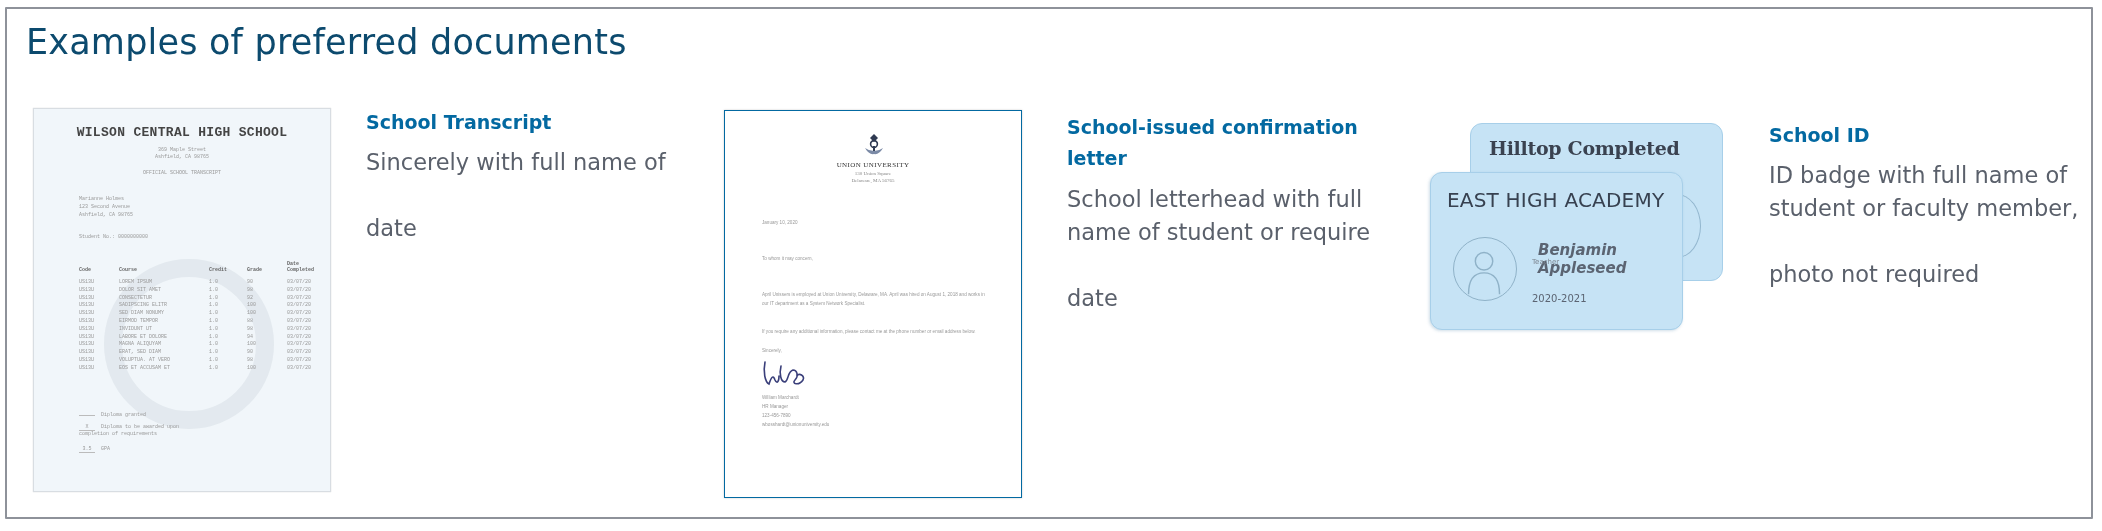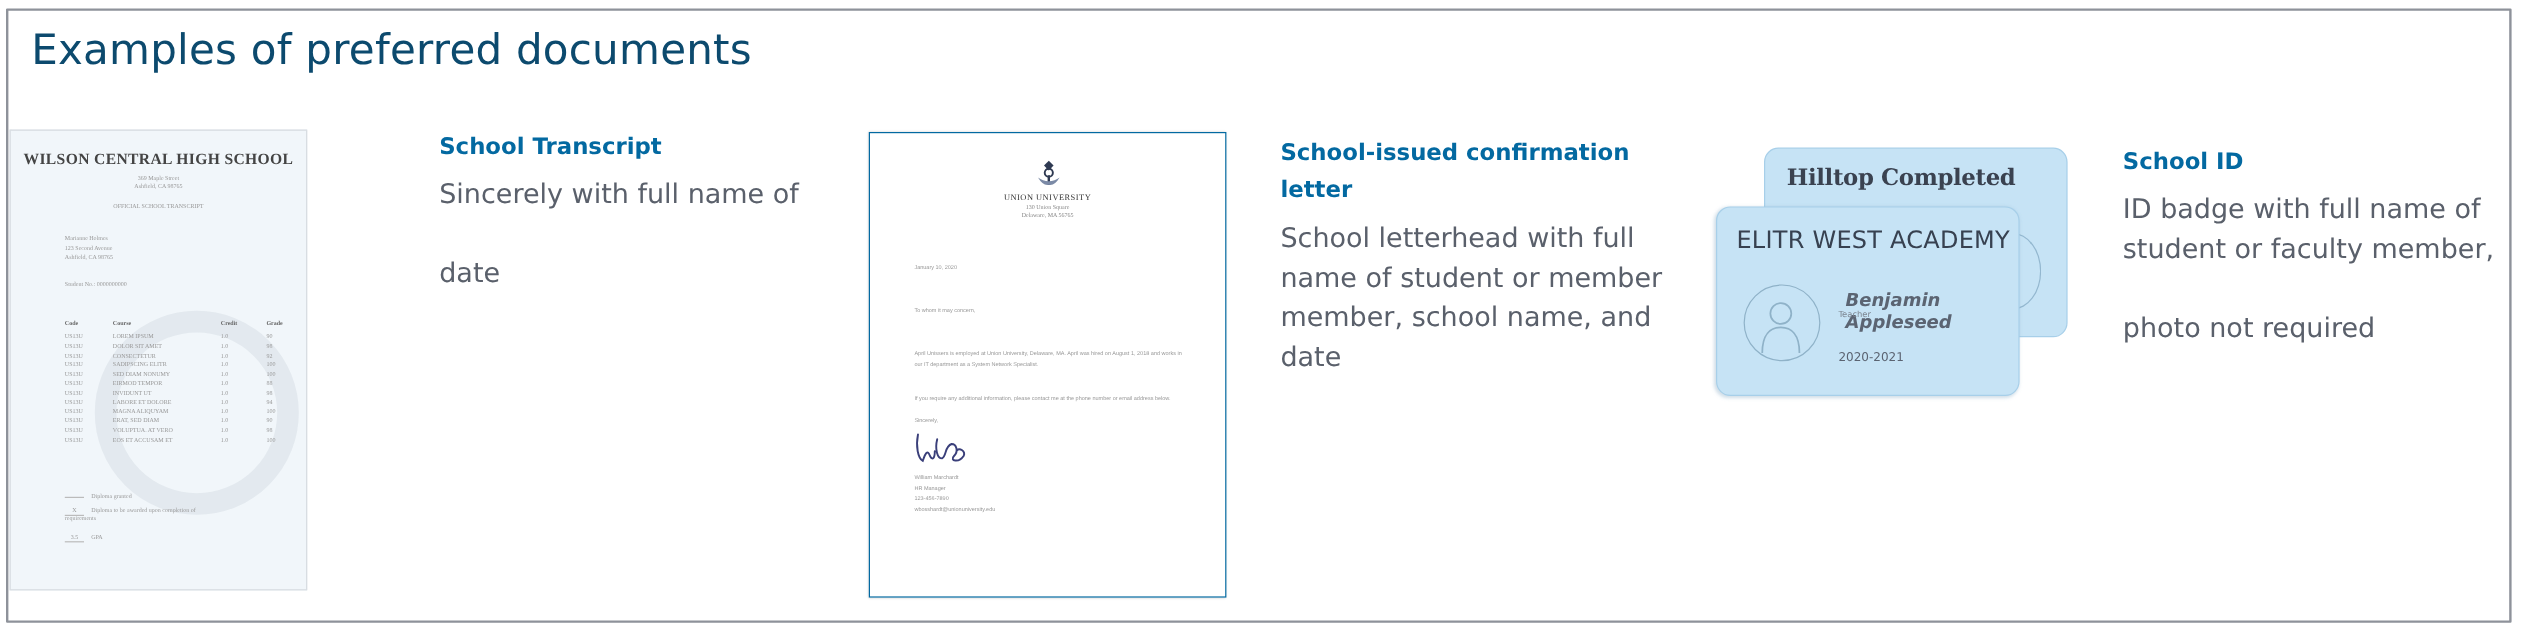--- a/index.html
+++ b/index.html
@@ -6,23 +6,23 @@
   body { width: 2102px; height: 531px; position: relative; overflow: hidden;
          font-family: "DejaVu Sans", sans-serif; color: #3d4452; }
   .panel { position: absolute; left: 5px; top: 7px; width: 2088px; height: 512px;
            border: 2px solid #8e929a; border-radius: 1px; box-sizing: border-box; background: #fff; }
   .title { position: absolute; left: 26px; top: 22px; font-size: 35px; font-weight: normal;
            color: #0c4a6e; letter-spacing: 0.2px; margin: 0; }
   .doc-title { position: absolute; font-size: 19px; font-weight: bold; color: #0369a1; line-height: 31px; margin: 0; }
   .doc-desc  { position: absolute; font-size: 22.5px; color: #5a606b; line-height: 33px; margin: 0; }
 
   
-  .transcript { position: absolute; left: 8px; top: 108px; width: 248px; height: 384px;
+  .transcript { position: absolute; left: 33px; top: 108px; width: 298px; height: 384px;
                 background: #f1f6fa; border: 1px solid #d8dde2; box-shadow: 0 0 1px #ccc; box-sizing: border-box;
-                font-family: Liberation Serif, serif; color: #333; overflow: hidden; }
+                font-family: Liberation Mono, monospace; color: #333; overflow: hidden; }
   .transcript .seal { position: absolute; left: 70px; top: 150px; width: 170px; height: 170px; border-radius: 50%;
                       border: 18px solid rgba(200,210,218,0.35); box-sizing: border-box; }
   .t-school { position: absolute; left: 0; right: 0; top: 16px; text-align: center; font-weight: bold; font-size: 13px; color: #444; letter-spacing: 0.3px; }
   .t-small { position: absolute; left: 0; right: 0; text-align: center; font-size: 5px; color: #999; }
   .t-addr  { position: absolute; left: 45px; font-size: 5px; color: #999; line-height: 7px; }
   .t-table { position: absolute; left: 45px; top: 150px; width: 240px; font-size: 5px; color: #999; }
   .t-row { display: flex; height: 7.8px; }
   .t-row span { display: block; }
   .t-row .c1 { width: 40px; } .t-row .c2 { width: 90px; } .t-row .c3 { width: 38px; } .t-row .c4 { width: 40px; } .t-row .c5 { width: 32px; }
   .t-head { color: #666; font-weight: bold; height: 14px; align-items: flex-end; }
@@ -208,31 +208,31 @@
   <div class="l-text" style="top:300px">123-456-7890</div>
   <div class="l-text" style="top:309px">wbosshardt@unionuniversity.edu</div>
 </div>
 
 <h3 class="doc-title" style="left:1067px; top:112px; width:330px;">
   <span>School-issued confirmation</span><br>
   <span>letter</span>
 </h3>
 <p class="doc-desc" style="left:1067px; top:183px; width:330px;">
   <span>School letterhead with full</span><br>
-  <span>name of student or member</span><br>
-  <span>member, school name, and</span><br>
+  <span>name of student or require</span><br>
+  <br>
   <span>date</span>
 </p>
 
 <div class="card-back">
   <div class="cb-name">Hilltop Completed</div>
   <div class="cb-circle"></div>
 </div>
 <div class="card-front">
-  <div class="cf-school">ELITR WEST ACADEMY</div>
+  <div class="cf-school">EAST HIGH ACADEMY</div>
   <div class="cf-avatar">
     <svg viewBox="0 0 64 64" width="62" height="62">
       <circle cx="31" cy="24" r="9" fill="none" stroke="#8fb2c8" stroke-width="1.5"></circle>
       <path d="M15 58 C15 42 22 36 31 36 C40 36 47 42 47 58" fill="none" stroke="#8fb2c8" stroke-width="1.5"></path>
     </svg>
   </div>
   <div class="cf-name">Benjamin Appleseed</div>
   <div class="cf-role">Teacher</div>
   <div class="cf-year">2020-2021</div>
 </div>

